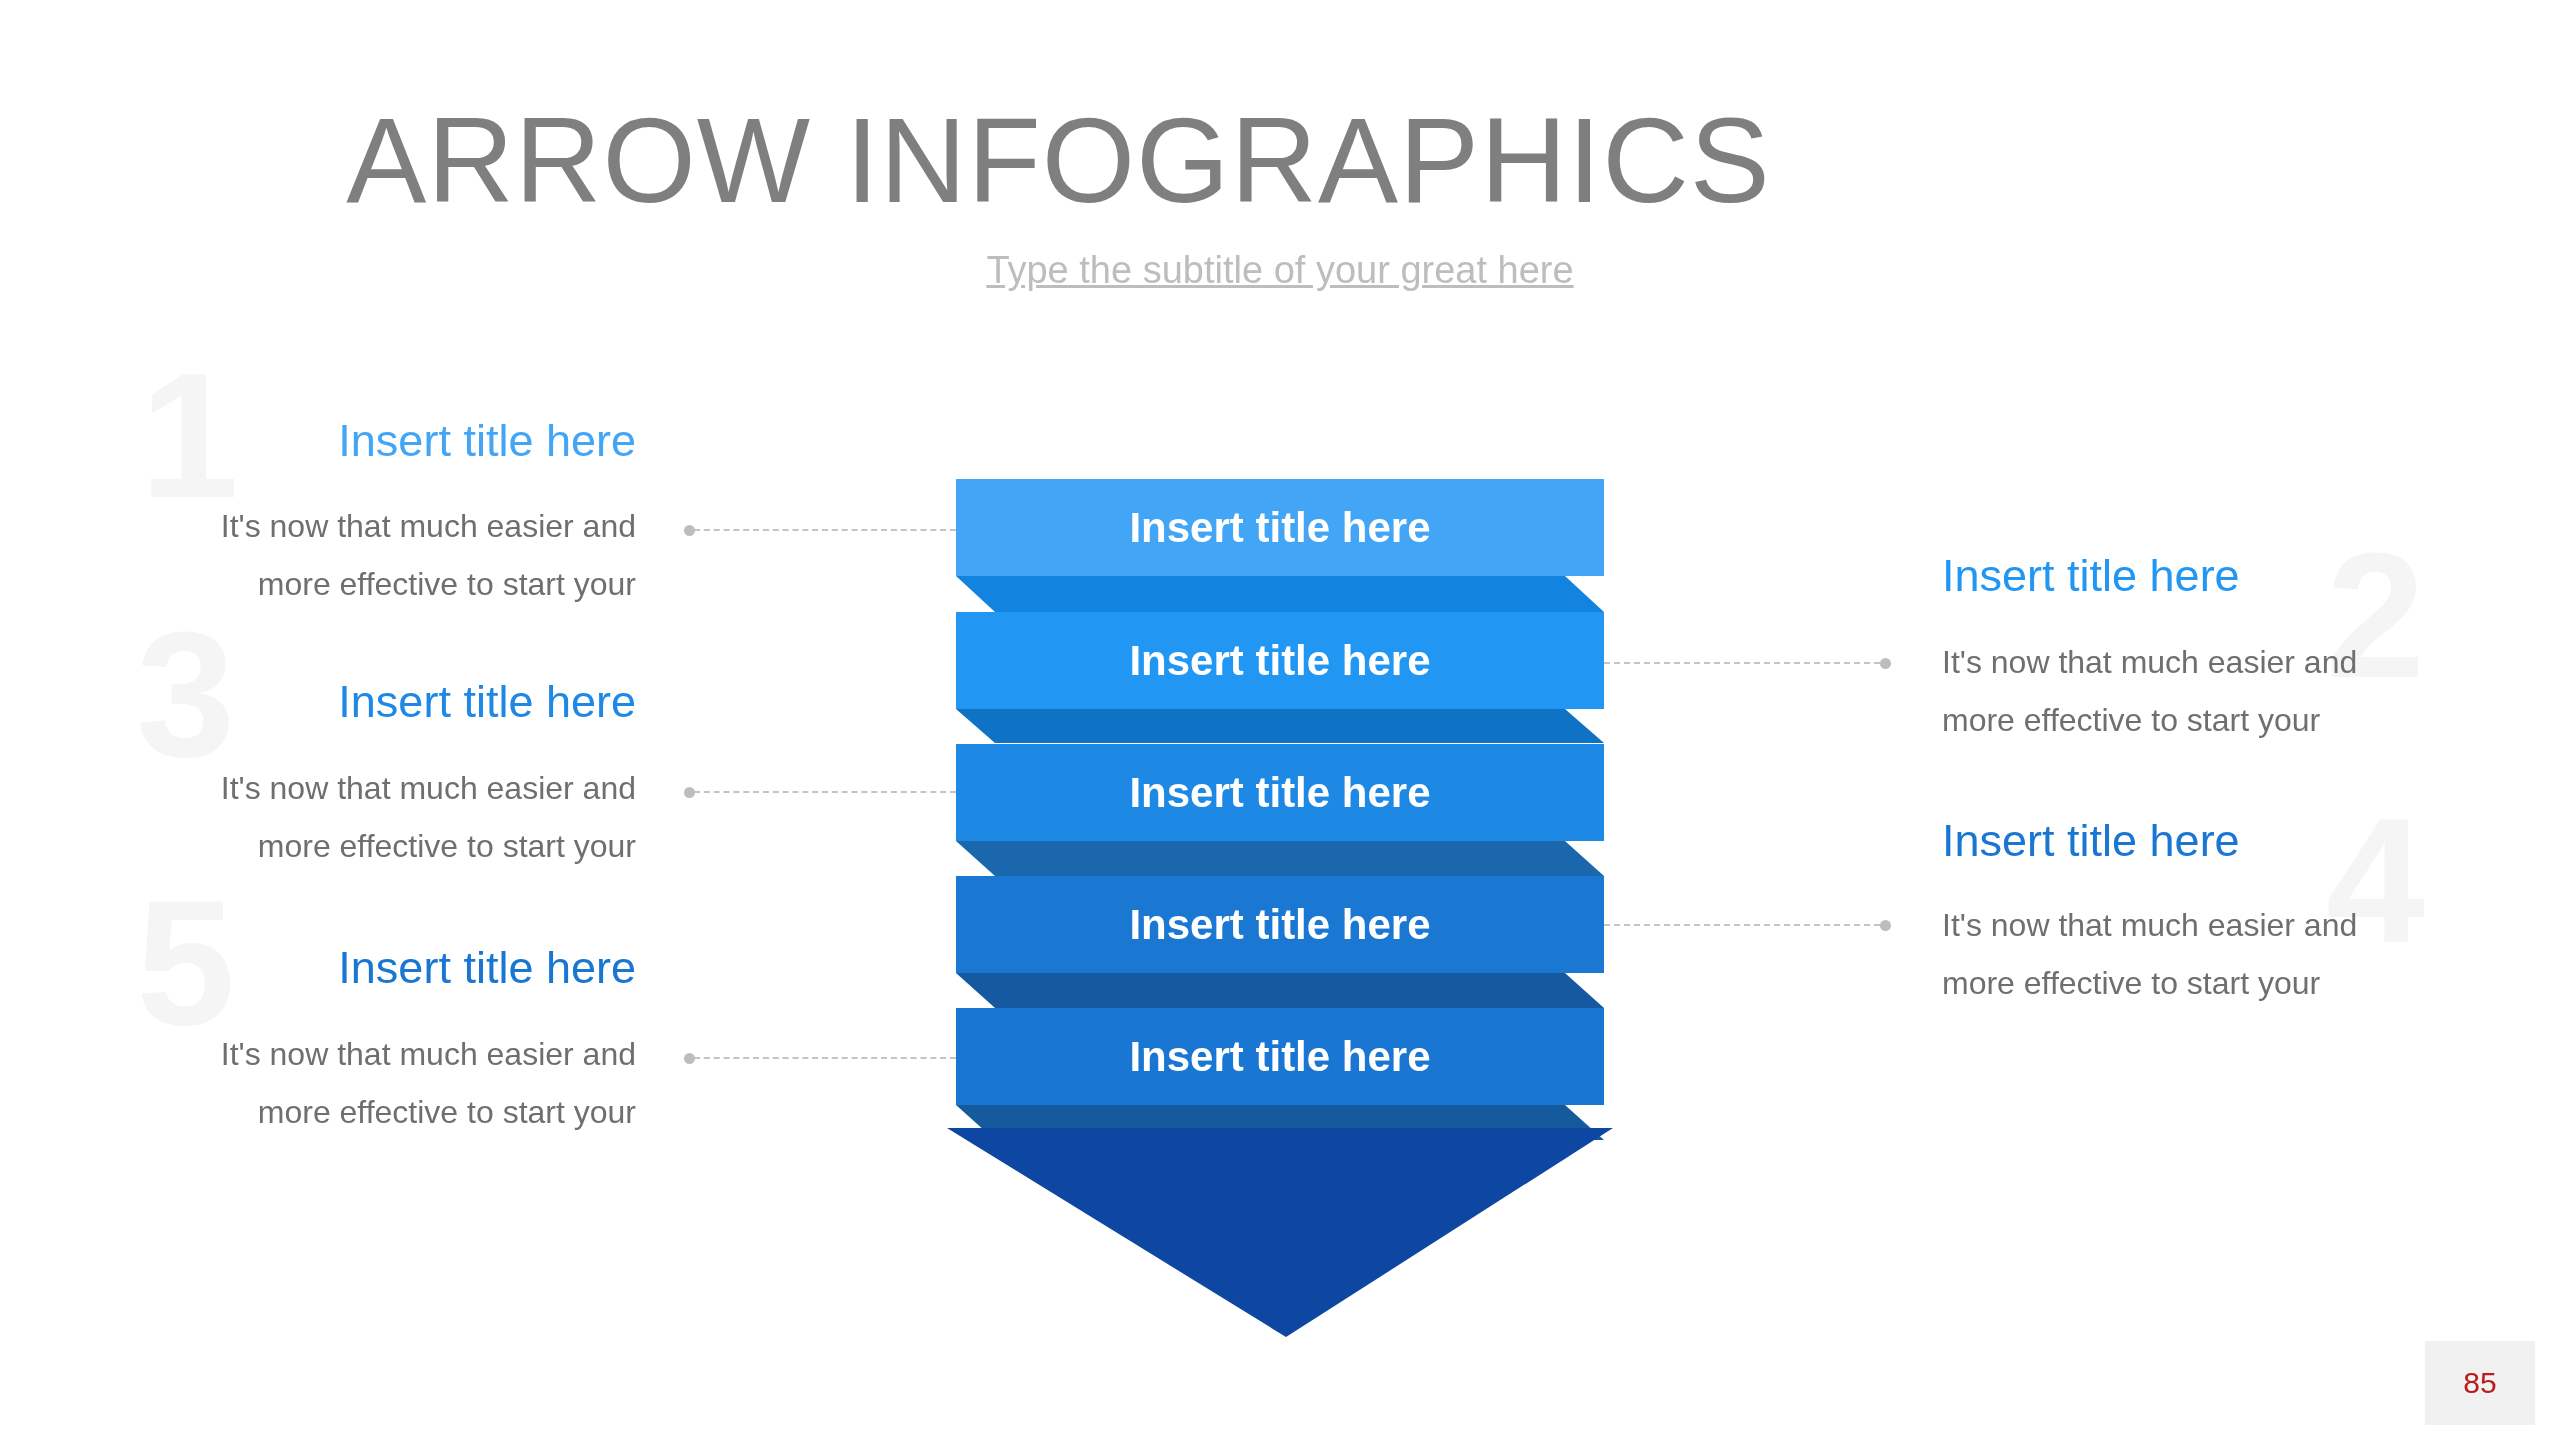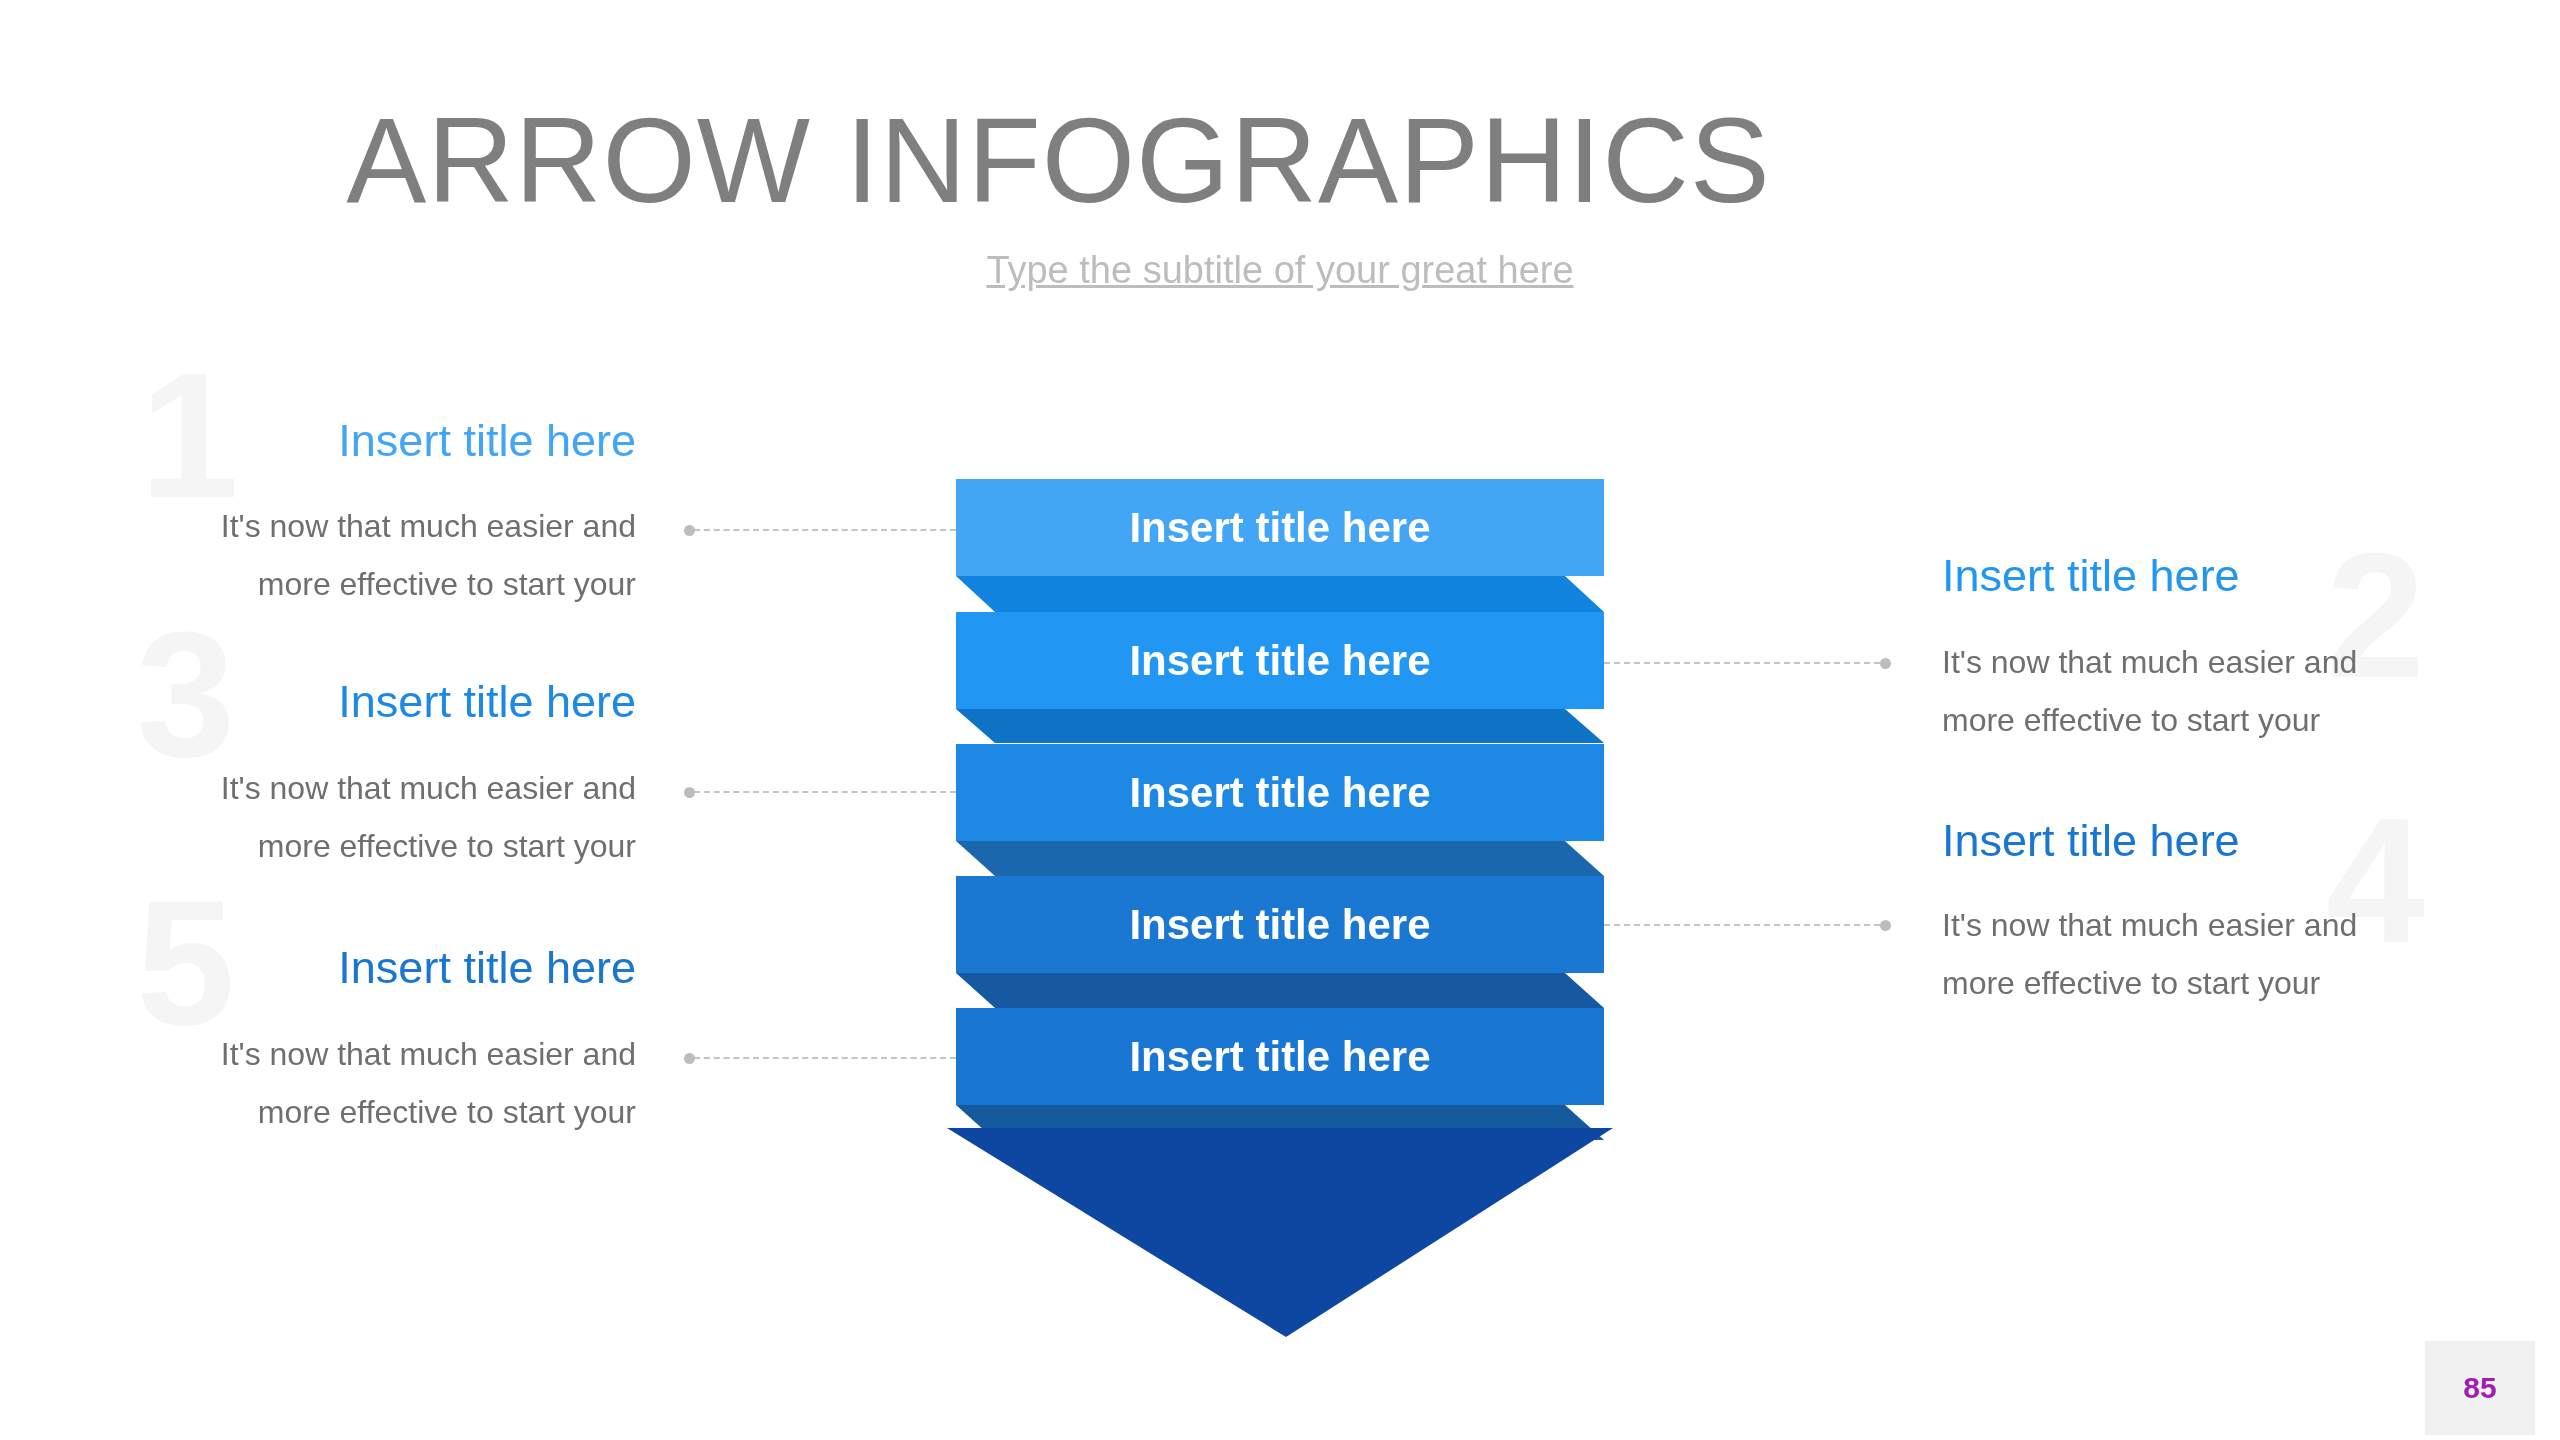--- a/index.html
+++ b/index.html
@@ -13,23 +13,23 @@
   .item-title { position:absolute; font-size:45px; line-height:52px; white-space:nowrap; }
   .item-body { position:absolute; font-size:32px; line-height:58px; color:#6f6f6f; white-space:nowrap; }
   .left .item-title, .left .item-body { right:1924px; text-align:right; }
   .right .item-title, .right .item-body { left:1942px; text-align:left; }
   .connector { position:absolute; height:0; border-top:2px dashed #c4c4c4; }
   .dot { position:absolute; width:11px; height:11px; border-radius:50%; background:#bdbdbd; }
   .band { position:absolute; left:956px; width:648px; height:97px; display:flex;
           align-items:center; justify-content:center; color:#ffffff; font-weight:bold;
           font-size:42px; }
   svg.shape { position:absolute; left:0; top:0; }
-  .page-box { position:absolute; left:2425px; top:1341px; width:110px; height:94px;
+  .page-box { position:absolute; left:2425px; top:1341px; width:110px; height:84px;
               background:#f1f1f1; display:flex; align-items:center; justify-content:center;
-              font-size:30px; font-weight:bold; color:#a21caf; }
+              font-size:30px; font-weight:normal; color:#b91c1c; }
 </style>
 </head>
 <body>
 
 <div class="main-title">ARROW INFOGRAPHICS</div>
 <div class="subtitle">Type the subtitle of your great here</div>
 
 <div class="bignum" style="left:140px; top:347px;">1</div>
 <div class="bignum" style="left:2326px; top:527px;">2</div>
 <div class="bignum" style="left:136px; top:606px;">3</div>

